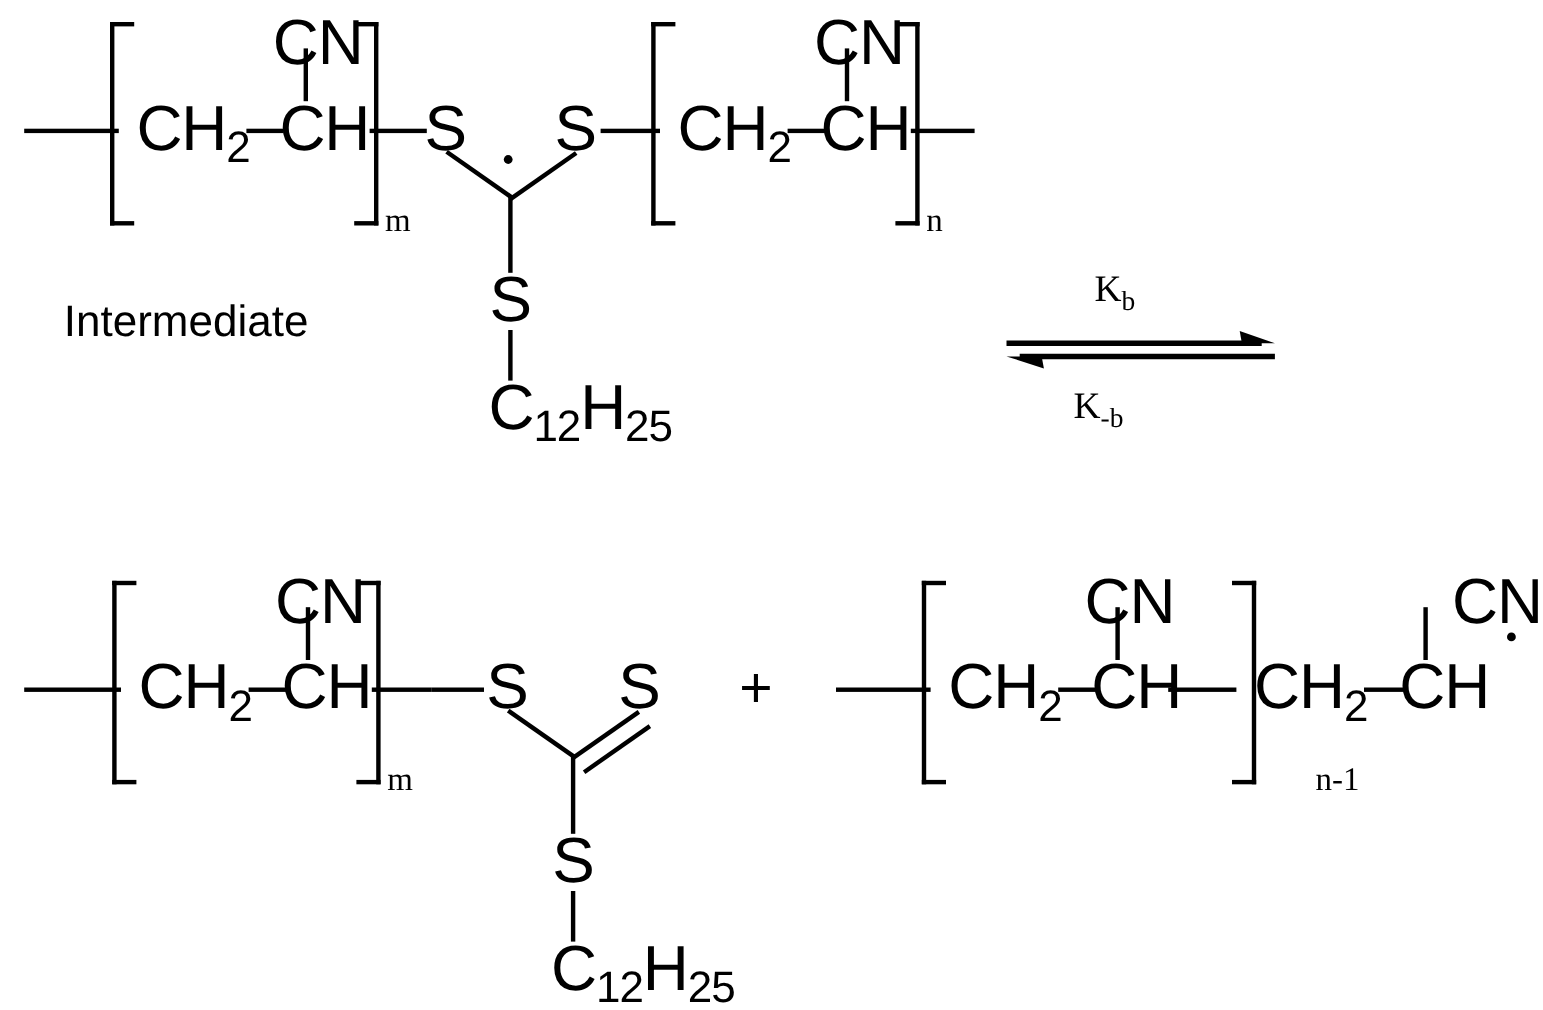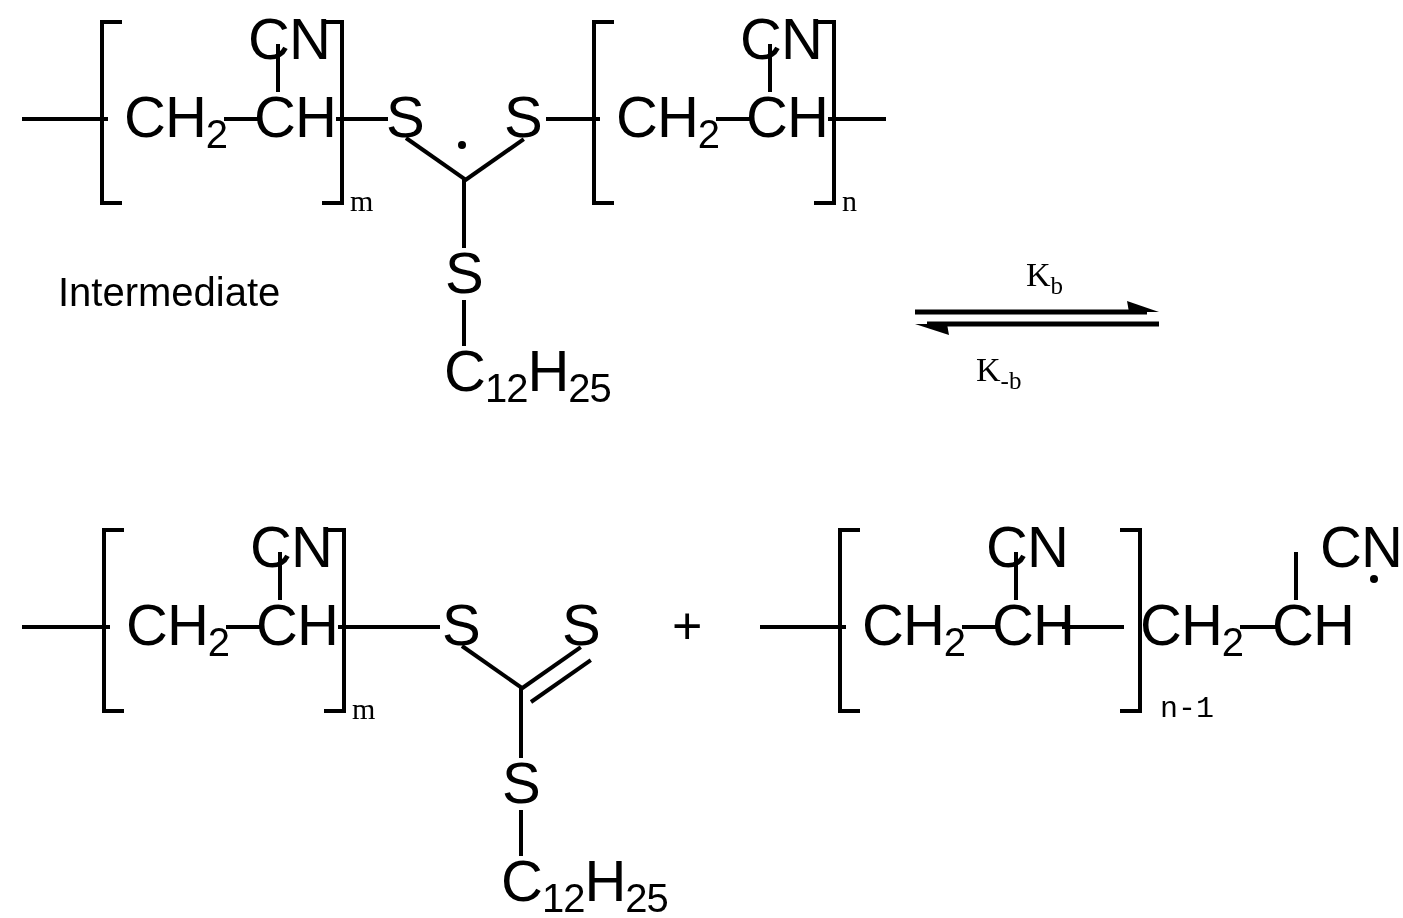--- a/index.html
+++ b/index.html
@@ -184,21 +184,21 @@
   <div class="eq-arrows" style="left:915px; top:300px;">
     <svg width="250" height="40" viewBox="0 0 250 40">
 
       <line x1="0" y1="12" x2="232" y2="12" stroke="#000000" stroke-width="5"></line>
       <polygon points="244,12 212,1 214,12" fill="#000000"></polygon>
 
       <line x1="12" y1="24" x2="244" y2="24" stroke="#000000" stroke-width="5"></line>
       <polygon points="0,24 34,35 32,24" fill="#000000"></polygon>
     </svg>
   </div>
-  <div class="rate" style="left:1026px; top:247px;margin-top:11px;"><span>K</span><span class="sub">b</span></div>
+  <div class="rate" style="left:995px; top:247px;"><span>K</span><span class="sub">b</span></div>
   <div class="rate" style="left:976px; top:353px;"><span>K</span><span class="sub">-b</span></div>
 
   <div>
 
     <div class="bond-h" style="left:22px; top:625px; width:88px;"></div>
 
     <div class="bracket bracket-open" style="left:102px; top:528px; width:22px; height:185px;"></div>
 
     <div class="atom" style="left:126px; top:596px;"><span>CH</span><span class="sub">2</span></div>
 
@@ -246,21 +246,21 @@
 
     <div class="bond-h" style="left:962px; top:625px; width:34px;"></div>
 
     <div class="atom" style="left:992px; top:596px;"><span>CH</span></div>
 
     <div class="bond-v" style="left:1014px; top:552px; height:48px;"></div>
 
     <div class="atom" style="left:986px; top:518px;"><span>CN</span></div>
 
     <div class="bracket bracket-close" style="left:1120px; top:528px; width:22px; height:185px;"></div>
-    <div class="repeat-sub" style="left:1160px; top:694px;font-family:Liberation Mono, monospace;">n-1</div>
+    <div class="repeat-sub" style="left:1196px; top:694px;">n-1</div>
 
     <div class="bond-h" style="left:1062px; top:625px; width:62px;"></div>
 
     <div class="atom" style="left:1140px; top:596px;"><span>CH</span><span class="sub">2</span></div>
 
     <div class="bond-h" style="left:1240px; top:625px; width:36px;"></div>
 
     <div class="atom" style="left:1272px; top:596px;"><span>CH</span></div>
 
     <div class="bond-v" style="left:1294px; top:552px; height:48px;"></div>

